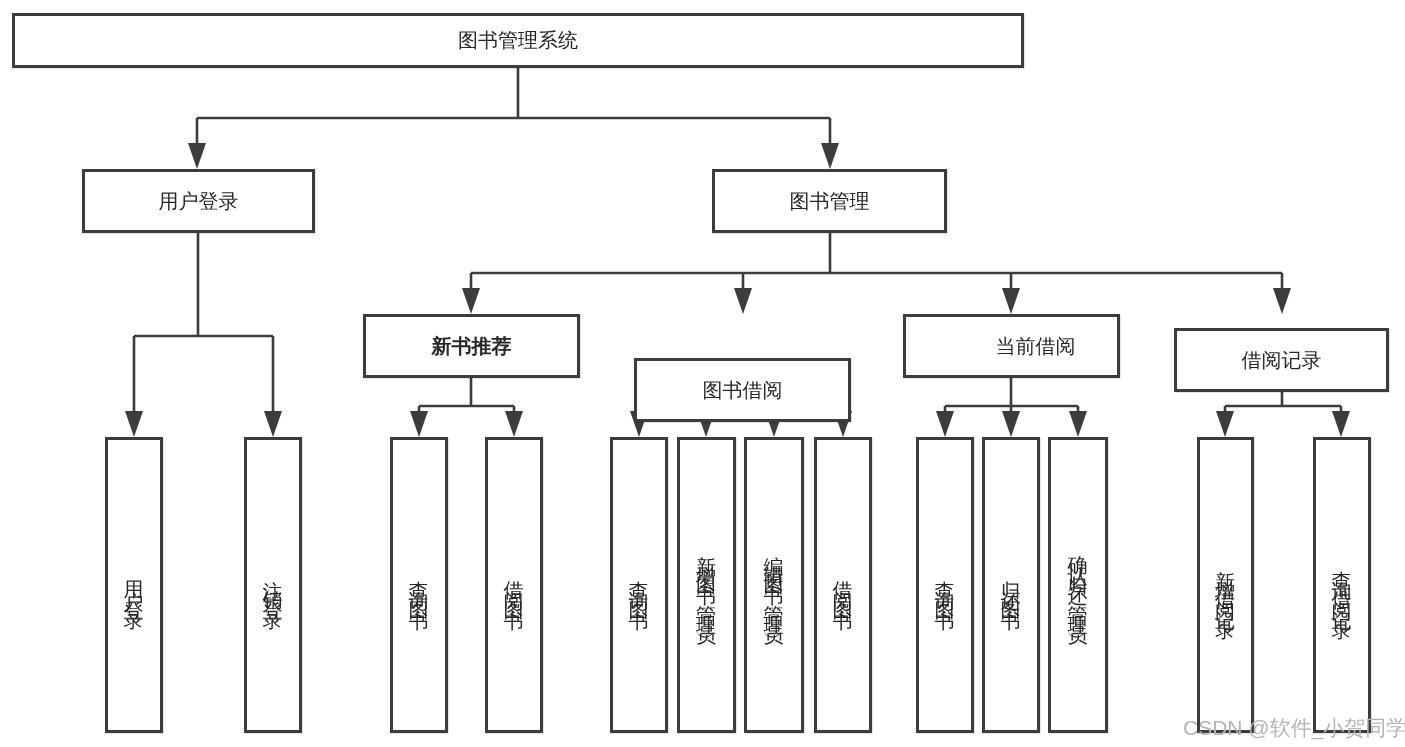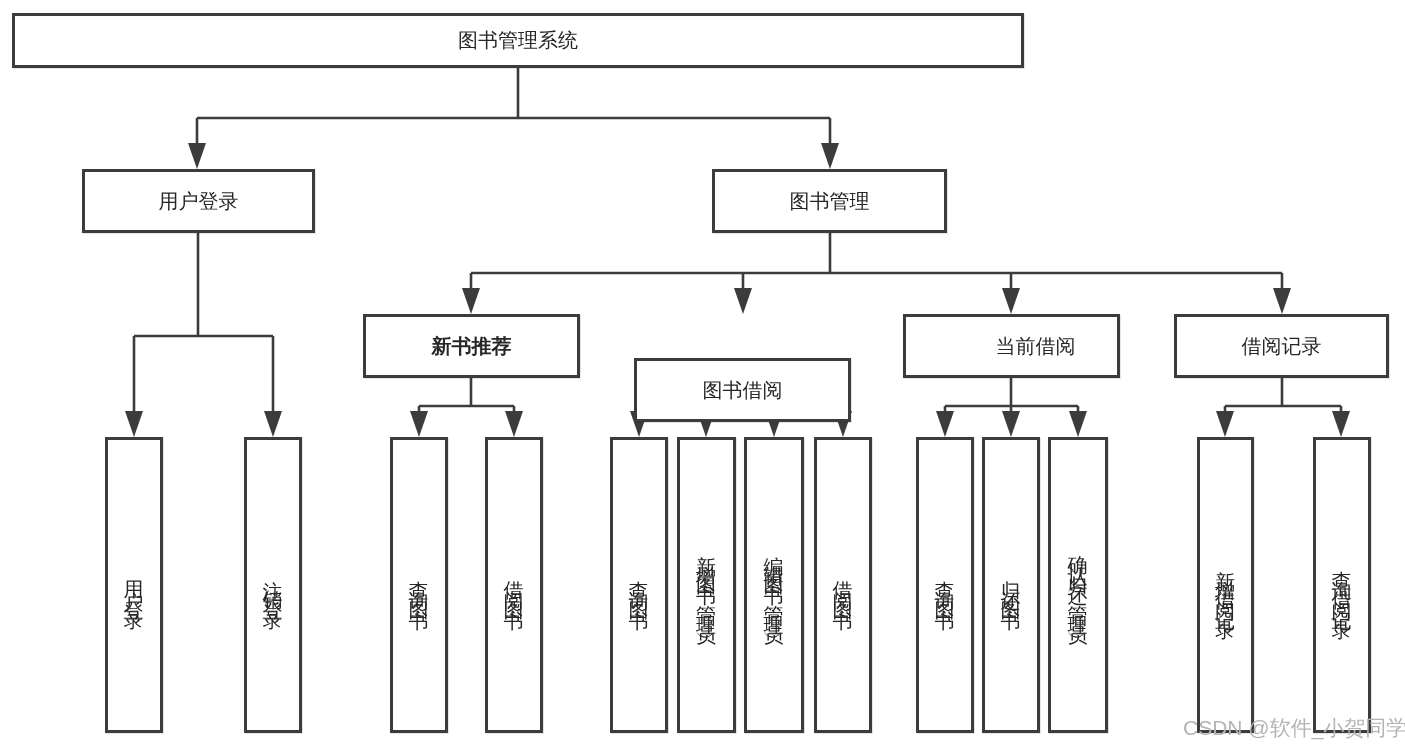--- a/index.html
+++ b/index.html
@@ -104,21 +104,21 @@
   </svg>
 
   <div class="node" style="left:12px; top:13px; width:1012px; height:55px;">图书管理系统</div>
 
   <div class="node" style="left:82px; top:169px; width:233px; height:64px;">用户登录</div>
   <div class="node" style="left:712px; top:169px; width:235px; height:64px;">图书管理</div>
 
   <div class="node" style="left:363px; top:314px; width:217px; height:64px;font-weight:bold;">新书推荐</div>
   <div class="node" style="left:634px; top:314px; width:217px; height:64px;margin-top:44px;">图书借阅</div>
   <div class="node" style="left:903px; top:314px; width:217px; height:64px;padding-left:48px;">当前借阅</div>
-  <div class="node" style="left:1174px; top:314px; width:215px; height:64px;">借阅记录</div>
+  <div class="node" style="left:1174px; top:328px; width:215px; height:64px;">借阅记录</div>
 
   <div class="leaf" style="left:105px; top:437px; width:58px; height:296px;">
     <span class="vtext">用户登录</span>
   </div>
   <div class="leaf" style="left:244px; top:437px; width:58px; height:296px;">
     <span class="vtext">注销登录</span>
   </div>
 
   <div class="leaf" style="left:390px; top:437px; width:58px; height:296px;">
     <span class="vtext">查询图书</span>

